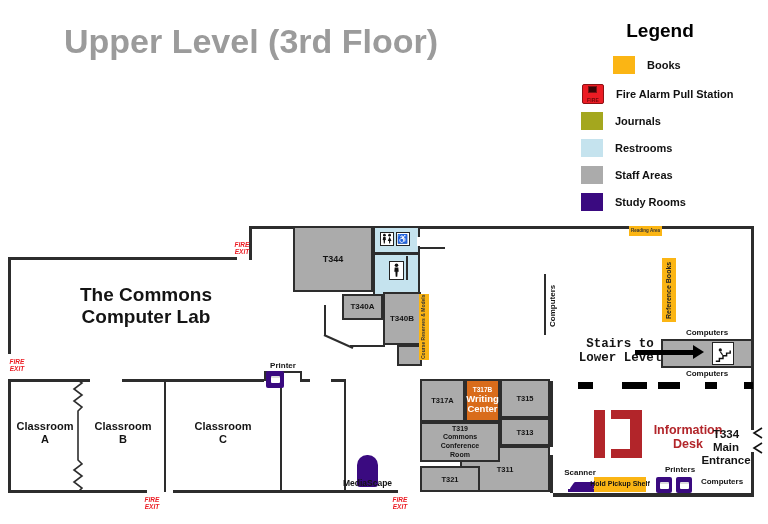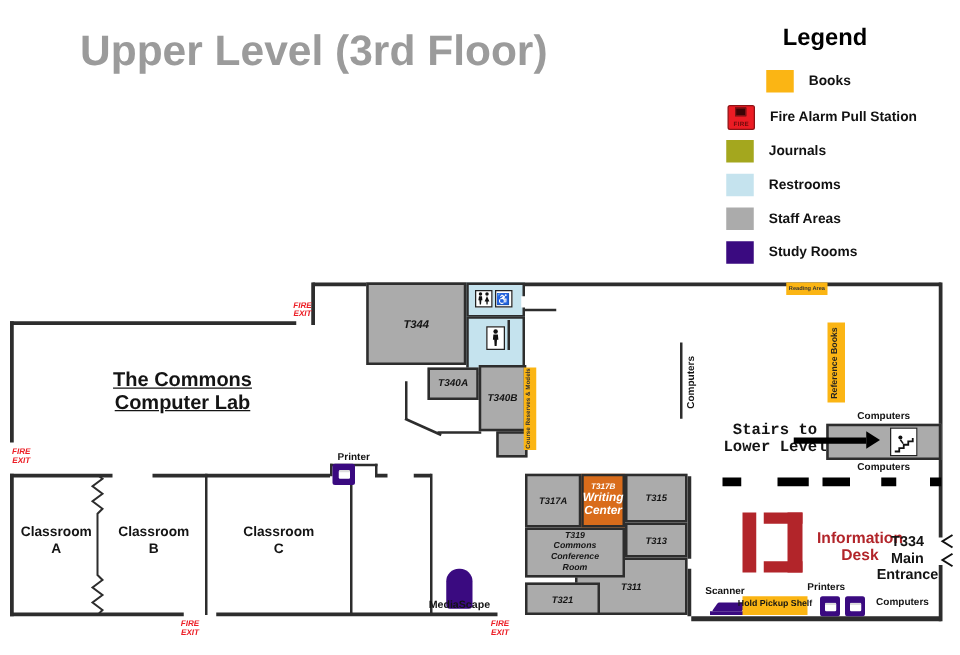--- a/index.html
+++ b/index.html
@@ -1,21 +1,21 @@
 <!DOCTYPE html>
 <html style="--wall: #2d2d2d; --staff-gray: #ABABAB; --restroom-blue: #C5E3EE; --books-yellow: #FBB514; --journals-olive: #A4A71E; --study-purple: #3A0A80; --writing-orange: #D96C1B; --info-red: #B2252A; --fire-red: #EC1C24; --title-gray: #9B9B9B;"><head>
 <meta charset="utf-8">
 <style>
   html,body{margin:0;padding:0;background:#fff;}
   .canvas{position:relative;width:768px;height:524px;background:#fff;overflow:hidden;
           font-family:"Liberation Sans",sans-serif;}
   .w{position:absolute;background:var(--wall);}
   .room{position:absolute;background:var(--staff-gray);border:2px solid var(--wall);
         box-sizing:border-box;display:flex;align-items:center;justify-content:center;
-        text-align:center;font-weight:bold;color:#141414;white-space:pre-line;line-height:1.2;font-style:italic;}
+        text-align:center;font-weight:bold;color:#141414;white-space:pre-line;line-height:1.2;}
   .blue{background:var(--restroom-blue);}
   .yellow{background:var(--books-yellow);}
   .lbl{position:absolute;font-weight:bold;color:#141414;white-space:pre-line;
        text-align:center;line-height:1.15;}
   .fire{position:absolute;color:var(--fire-red);font-style:italic;font-weight:bold;
         font-size:6.5px;line-height:1.15;text-align:center;white-space:pre-line;}
   .vtext{writing-mode:vertical-rl;transform:rotate(180deg);display:flex;
          align-items:center;justify-content:center;}
   .legend-row{position:absolute;display:flex;align-items:center;gap:12px;}
   .legend-row .txt{font-weight:bold;font-size:11px;color:#111;}
@@ -174,21 +174,21 @@
 Room</div>
   <div class="room" style="left:420px;top:379px;width:45px;height:43px;font-size:7.5px;">T317A</div>
   <div class="room" style="left:465px;top:379px;width:35px;height:43px;background:var(--writing-orange);color:#fff;flex-direction:column;">
     <span style="font-size:6.5px;">T317B</span>
     <span style="font-size:9.5px;line-height:1.1;">Writing Center</span>
   </div>
   <div class="room" style="left:500px;top:379px;width:50px;height:39px;font-size:7.5px;">T315</div>
   <div class="room" style="left:500px;top:418px;width:50px;height:28px;font-size:7.5px;">T313</div>
   <div class="room" style="left:420px;top:466px;width:60px;height:26px;font-size:7.5px;">T321</div>
 
-  <div class="lbl" style="left:60px;top:296px;width:172px;font-size:16px;text-decoration:underline;">The Commons
+  <div class="lbl" style="left:60px;top:284px;width:172px;font-size:19px;">The Commons
 Computer Lab</div>
   <div class="lbl vtext" style="left:548px;top:280px;height:52px;font-size:8px;">Computers</div>
   <div class="lbl" style="left:629px;top:226px;width:33px;height:10px;font-size:4.5px;background:var(--books-yellow);
               color:#333;display:flex;align-items:center;justify-content:center;z-index:3;white-space:nowrap;">Reading Area</div>
   <div class="lbl vtext yellow" style="left:662px;top:258px;width:14px;height:64px;font-size:7px;color:#222;">Reference Books</div>
 
   <div class="lbl" style="left:578px;top:337px;width:84px;font-size:12.5px;font-family:Liberation Mono, monospace;">Stairs to
 Lower Level</div>
   <div class="room" style="left:661px;top:339px;width:92px;height:29px;"></div>
   <i style="position:absolute;left:635px;top:350px;width:58px;height:5px;background:#000;z-index:2;"></i>
@@ -226,21 +226,21 @@
   <i style="position:absolute;left:357px;top:455px;width:21px;height:32px;background:var(--study-purple);
             border-radius:10px 10px 3px 3px;"></i>
   <div class="lbl" style="left:340px;top:479px;width:55px;font-size:8.5px;z-index:2;">MediaScape</div>
 
   <div class="lbl" style="left:558px;top:468px;width:44px;font-size:8px;">Scanner</div>
   <i style="position:absolute;left:572px;top:482px;width:24px;height:7px;background:var(--study-purple);
             transform:skewX(-35deg);border-radius:1px;"></i>
   <i style="position:absolute;left:568px;top:489px;width:30px;height:3px;background:var(--study-purple);"></i>
   <div class="lbl yellow" style="left:594px;top:477px;width:52px;height:15px;font-size:7px;display:flex;align-items:center;
               justify-content:center;white-space:nowrap;">Hold Pickup Shelf</div>
-  <div class="lbl" style="left:637px;top:465px;width:48px;font-size:8px;">Printers</div>
+  <div class="lbl" style="left:656px;top:465px;width:48px;font-size:8px;">Printers</div>
   <div class="purple-box" style="left:656px;top:477px;width:16px;height:16px;">
     <span class="pr-body"></span>
   </div>
   <div class="purple-box" style="left:676px;top:477px;width:16px;height:16px;">
     <span class="pr-body"></span>
   </div>
   <div class="lbl" style="left:698px;top:477px;width:48px;font-size:8px;">Computers</div>
 
   <div class="fire" style="left:230px;top:241px;width:24px;">FIRE
 EXIT</div>

